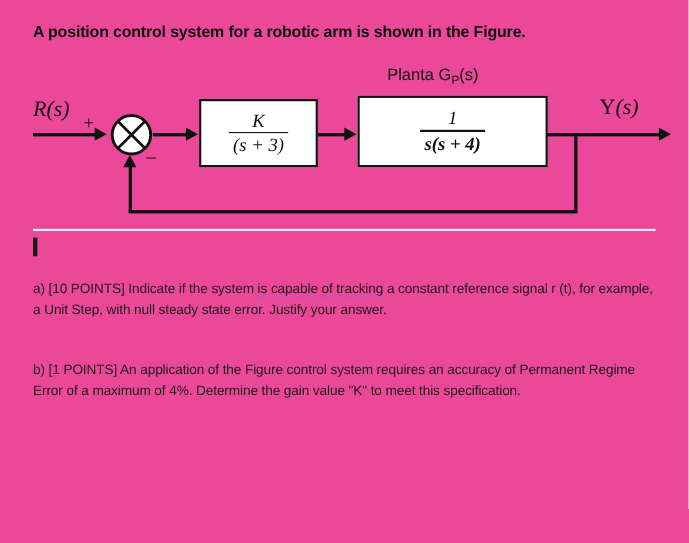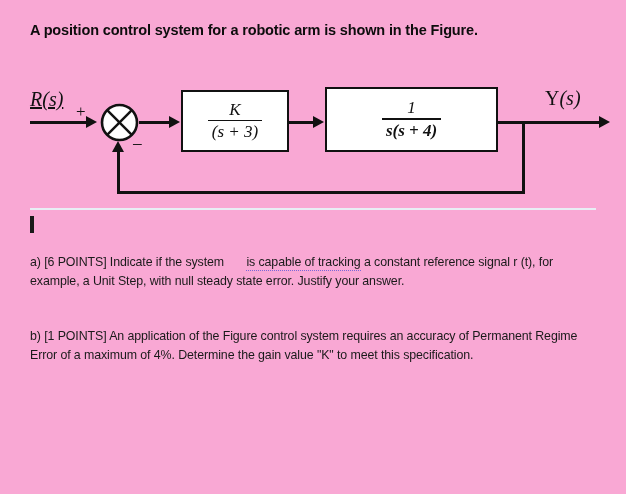--- a/index.html
+++ b/index.html
@@ -10,21 +10,21 @@
   }
   body {
     font-family: "Liberation Sans", sans-serif;
     color: #111111;
   }
   #page {
     position: relative;
     width: 626px;
     height: 494px;
     overflow: hidden;
-    background: #f9a8d4;
+    background: #ec4899;
   }
 
   
   .doc-title {
     position: absolute;
     left: 30px;
     top: 22px;
     width: 580px;
     font-size: 14.5px;
     font-weight: bold;
@@ -67,21 +67,21 @@
   
   .sig {
     position: absolute;
     font-family: "Liberation Serif", "DejaVu Serif", serif;
     font-style: italic;
     font-size: 20px;
     color: #111111;
     white-space: nowrap;
     line-height: 1;
   }
-  .sig-r { left: 30px; top: 34px; text-decoration: underline; }
+  .sig-r { left: 30px; top: 34px; }
   .sig-y { left: 545px; top: 33px; font-family: Liberation Serif, serif; }
   .sig-y .upright { font-style: normal; }
 
   .sign {
     position: absolute;
     font-family: "Liberation Serif", "DejaVu Serif", serif;
     font-size: 17px;
     color: #111111;
     line-height: 1;
   }
@@ -189,33 +189,33 @@
     color: #1a1a1a;
     letter-spacing: -0.1px;
   }
   .para-a { top: 253px; }
   .para-b { top: 327px; }
   .para-c { top: 403px; }
 
   .grammar-mark {
     border-bottom: 1.6px dotted #7b68d9;
     padding-bottom: 1px;
-    margin-left: 19px;
   }
 </style>
 </head>
 <body>
 
 <div id="page">
 
   <div class="doc-title">A position control system for a robotic arm is shown in the Figure.</div>
 
   <div class="figure">
 
 
+    <div class="fig-label label-plant"><span>Planta  G</span><span class="sub">P</span><span>(s)</span></div>
 
     <div class="sig sig-r">R(s)</div>
 
     <div class="sig sig-y"><span class="upright">Y</span><span>(s)</span></div>
 
     <div class="sign sign-plus">+</div>
 
     <div class="sign sign-minus">−</div>
 
     <div class="wire wire-h" style="left:30px; top:66px; width:58px;"></div>
@@ -260,18 +260,18 @@
 
     <div class="wire wire-v" style="left:117px; top:96px; height:42px;"></div>
     <div class="arrow arrow-up" style="left:112px; top:86px;"></div>
 
   </div>
 
   <div class="divider"></div>
 
   <div class="text-caret"></div>
 
-  <div class="para para-a"><span>a) [6 POINTS] Indicate if the system </span><span class="grammar-mark">is capable of tracking</span><span> a constant reference signal r (t), for example, a Unit Step, with null steady state error. Justify your answer.</span></div>
+  <div class="para para-a"><span>a) [10 POINTS] Indicate if the system </span><span class="grammar-mark">is capable of tracking</span><span> a constant reference signal r (t), for example, a Unit Step, with null steady state error. Justify your answer.</span></div>
 
   <div class="para para-b">b) [1 POINTS] An application of the Figure control system requires an accuracy of Permanent Regime Error of a maximum of 4%. Determine the gain value "K" to meet this specification.</div>
 
 
 </div>
 
 </body></html>

